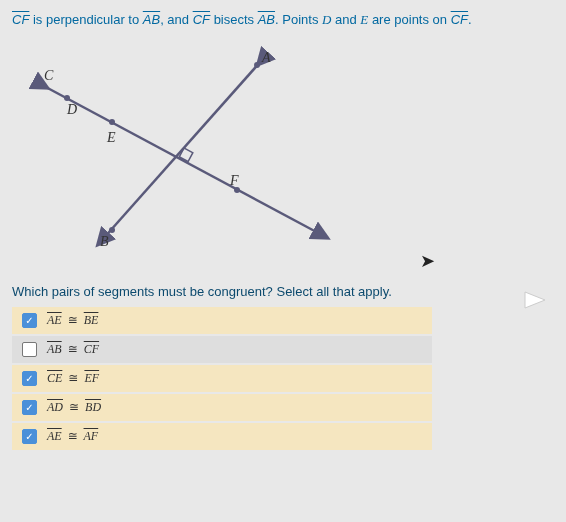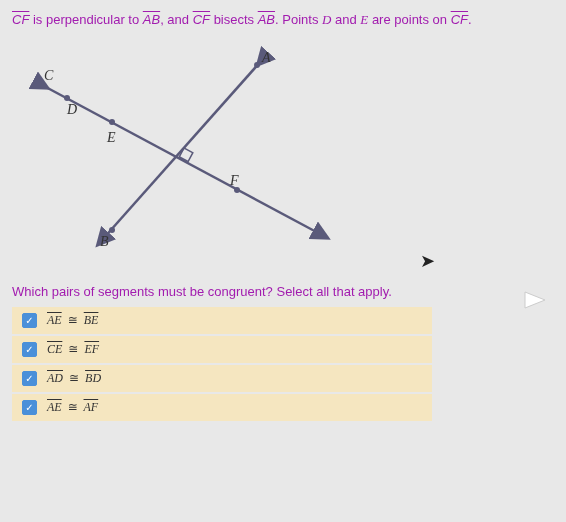--- a/index.html
+++ b/index.html
@@ -7,40 +7,40 @@
     padding: 12px;
     font-family: Georgia, serif;
     background: #e8e8e8;
     width: 566px;
     height: 522px;
     box-sizing: border-box;
     color: #333;
   }
   .problem-text {
     font-size: 13px;
-    color: #a21caf;
+    color: #0369a1;
     margin-bottom: 8px;
     font-family: Arial, sans-serif;
   }
   .math-var {
     font-style: italic;
     font-family: Georgia, serif;
   }
   .overline {
     text-decoration: overline;
     font-style: italic;
   }
   .diagram {
     width: 360px;
     height: 220px;
     margin: 4px 0 12px 0;
   }
   .question {
     font-size: 13px;
-    color: #a21caf;
+    color: #0c4a6e;
     margin: 8px 0;
     font-family: Arial, sans-serif;
   }
   .options {
     width: 420px;
   }
   .option {
     padding: 6px 10px;
     margin: 2px 0;
     display: flex;
@@ -124,20 +124,24 @@
   <text x="88" y="206" font-size="14" font-style="italic" fill="#333">B</text>
 </svg>
 
 <div class="question">Which pairs of segments must be congruent?  Select all that apply.</div>
 
 <div class="options">
     <div class="option selected">
       <span class="checkbox checked">✓</span>
       <span class="opt-label"><span style="text-decoration:overline">AE</span> <span class="cong">≅</span> <span style="text-decoration:overline">BE</span></span>
     </div>
+    <div class="option">
+      <span class="checkbox"></span>
+      <span class="opt-label"><span style="text-decoration:overline">AB</span> <span class="cong">≅</span> <span style="text-decoration:overline">CF</span></span>
+    </div>
     <div class="option selected">
       <span class="checkbox checked">✓</span>
       <span class="opt-label"><span style="text-decoration:overline">CE</span> <span class="cong">≅</span> <span style="text-decoration:overline">EF</span></span>
     </div>
     <div class="option selected">
       <span class="checkbox checked">✓</span>
       <span class="opt-label"><span style="text-decoration:overline">AD</span> <span class="cong">≅</span> <span style="text-decoration:overline">BD</span></span>
     </div>
     <div class="option selected">
       <span class="checkbox checked">✓</span>

